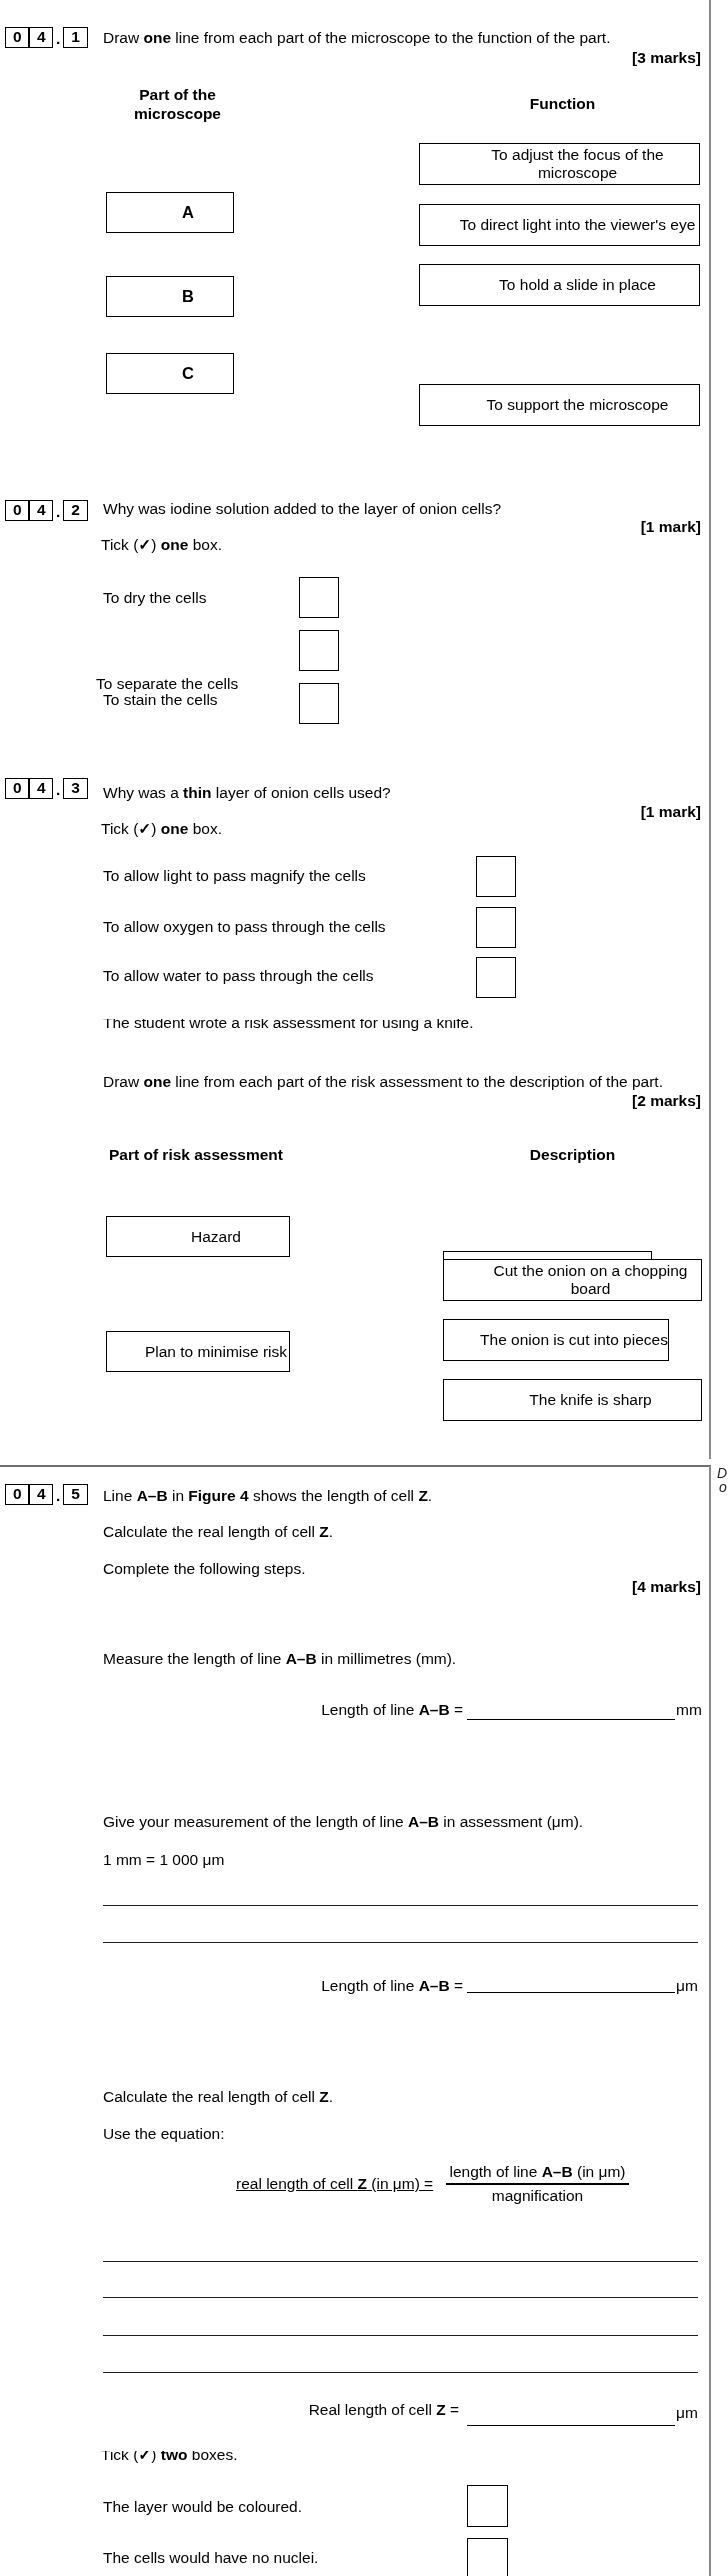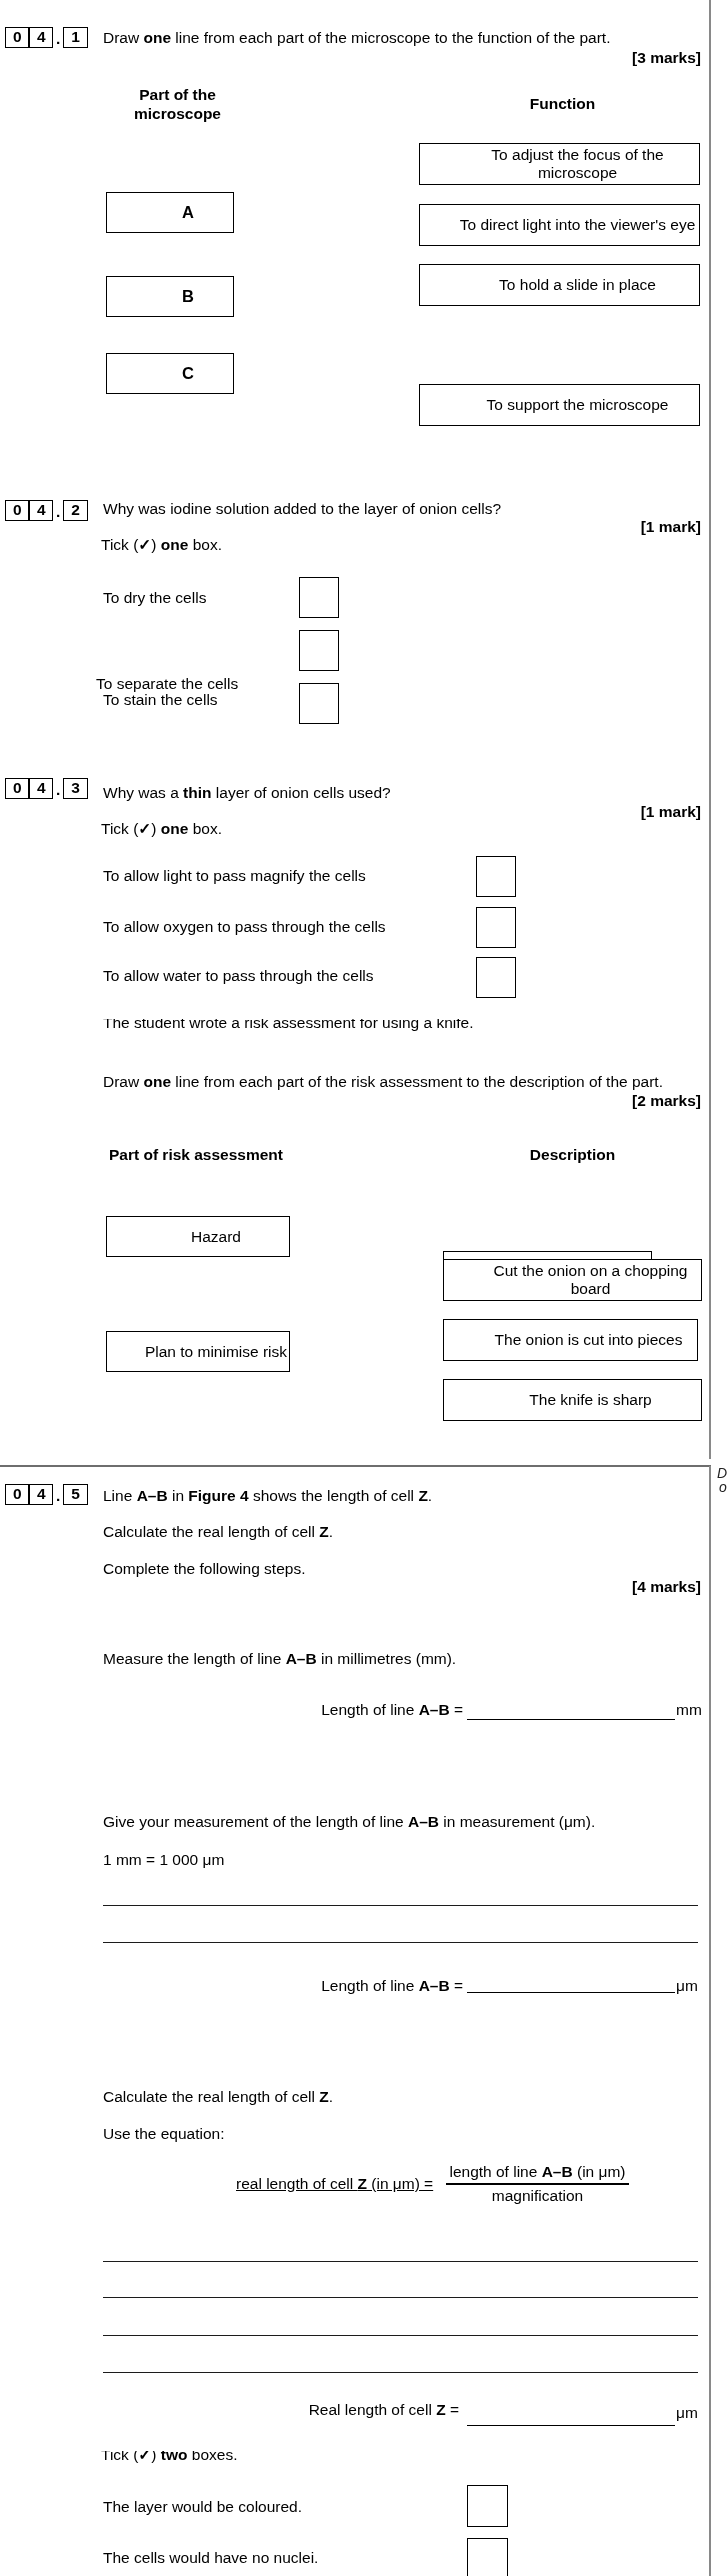--- a/index.html
+++ b/index.html
@@ -132,21 +132,21 @@
   </div>
   <div class="abs marks" style="left:567px;top:1092px;width:134px;">[2 marks]</div>
   <div class="abs t b center" style="left:104px;top:1146px;width:184px;">Part of risk assessment</div>
   <div class="abs t b center" style="left:443px;top:1146px;width:259px;">Description</div>
 
   <div class="abs matchbox" style="left:106px;top:1216px;width:184px;height:41px;">Hazard</div>
   <div class="abs matchbox" style="left:106px;top:1331px;width:184px;height:41px;">Plan to minimise risk</div>
 
   <div class="abs matchbox" style="left:443px;top:1251px;width:209px;height:42px;">Call a first aider</div>
   <div class="abs matchbox" style="left:443px;top:1259px;width:259px;height:42px;">Cut the onion on a chopping board</div>
-  <div class="abs matchbox" style="left:443px;top:1319px;width:255px;height:42px;">The onion is cut into pieces</div>
+  <div class="abs matchbox" style="left:443px;top:1319px;width:226px;height:42px;">The onion is cut into pieces</div>
   <div class="abs matchbox" style="left:443px;top:1379px;width:259px;height:42px;">The knife is sharp</div>
 
   <div class="abs numbox" style="left:5.2px;top:1484px;">
     <div class="ncell joinR" style="width:24px;">0</div>
     <div class="ncell joinL" style="width:24px;">4</div>
     <div class="ndot">.</div>
     <div class="ncell" style="width:25px;">5</div>
   </div>
   <div class="abs t" style="left:103px;top:1487px;">
     <span>Line </span><span class="b">A–B</span><span> in </span><span class="b">Figure 4</span><span> shows the length of cell </span><span class="b">Z</span><span>.</span>
@@ -160,21 +160,21 @@
   <div class="abs t" style="left:103px;top:1650px;">
     <span>Measure the length of line </span><span class="b">A–B</span><span> in millimetres (mm).</span>
   </div>
   <div class="abs t" style="left:258px;top:1701px;width:205px;text-align:right;">
     <span>Length of line </span><span class="b">A–B</span><span> =</span>
   </div>
   <div class="abs ansline" style="left:467px;top:1702px;width:208px;height:17.5px;"></div>
   <div class="abs t" style="left:676px;top:1701px;">mm</div>
 
   <div class="abs t" style="left:103px;top:1813px;">
-    <span>Give your measurement of the length of line </span><span class="b">A–B</span><span> in measurement (μm).</span>
+    <span>Give your measurement of the length of line </span><span class="b">A–B</span><span> in assessment (μm).</span>
   </div>
   <div class="abs t" style="left:103px;top:1851px;">1 mm = 1 000 μm</div>
   <div class="abs workline" style="left:103px;top:1888px;width:595px;height:17.5px;"></div>
   <div class="abs workline" style="left:103px;top:1925px;width:595px;height:17.5px;"></div>
 
   <div class="abs t" style="left:258px;top:1977px;width:205px;text-align:right;">
     <span>Length of line </span><span class="b">A–B</span><span> =</span>
   </div>
   <div class="abs ansline" style="left:467px;top:1975px;width:208px;height:17.5px;"></div>
   <div class="abs t" style="left:676px;top:1977px;">μm</div>

